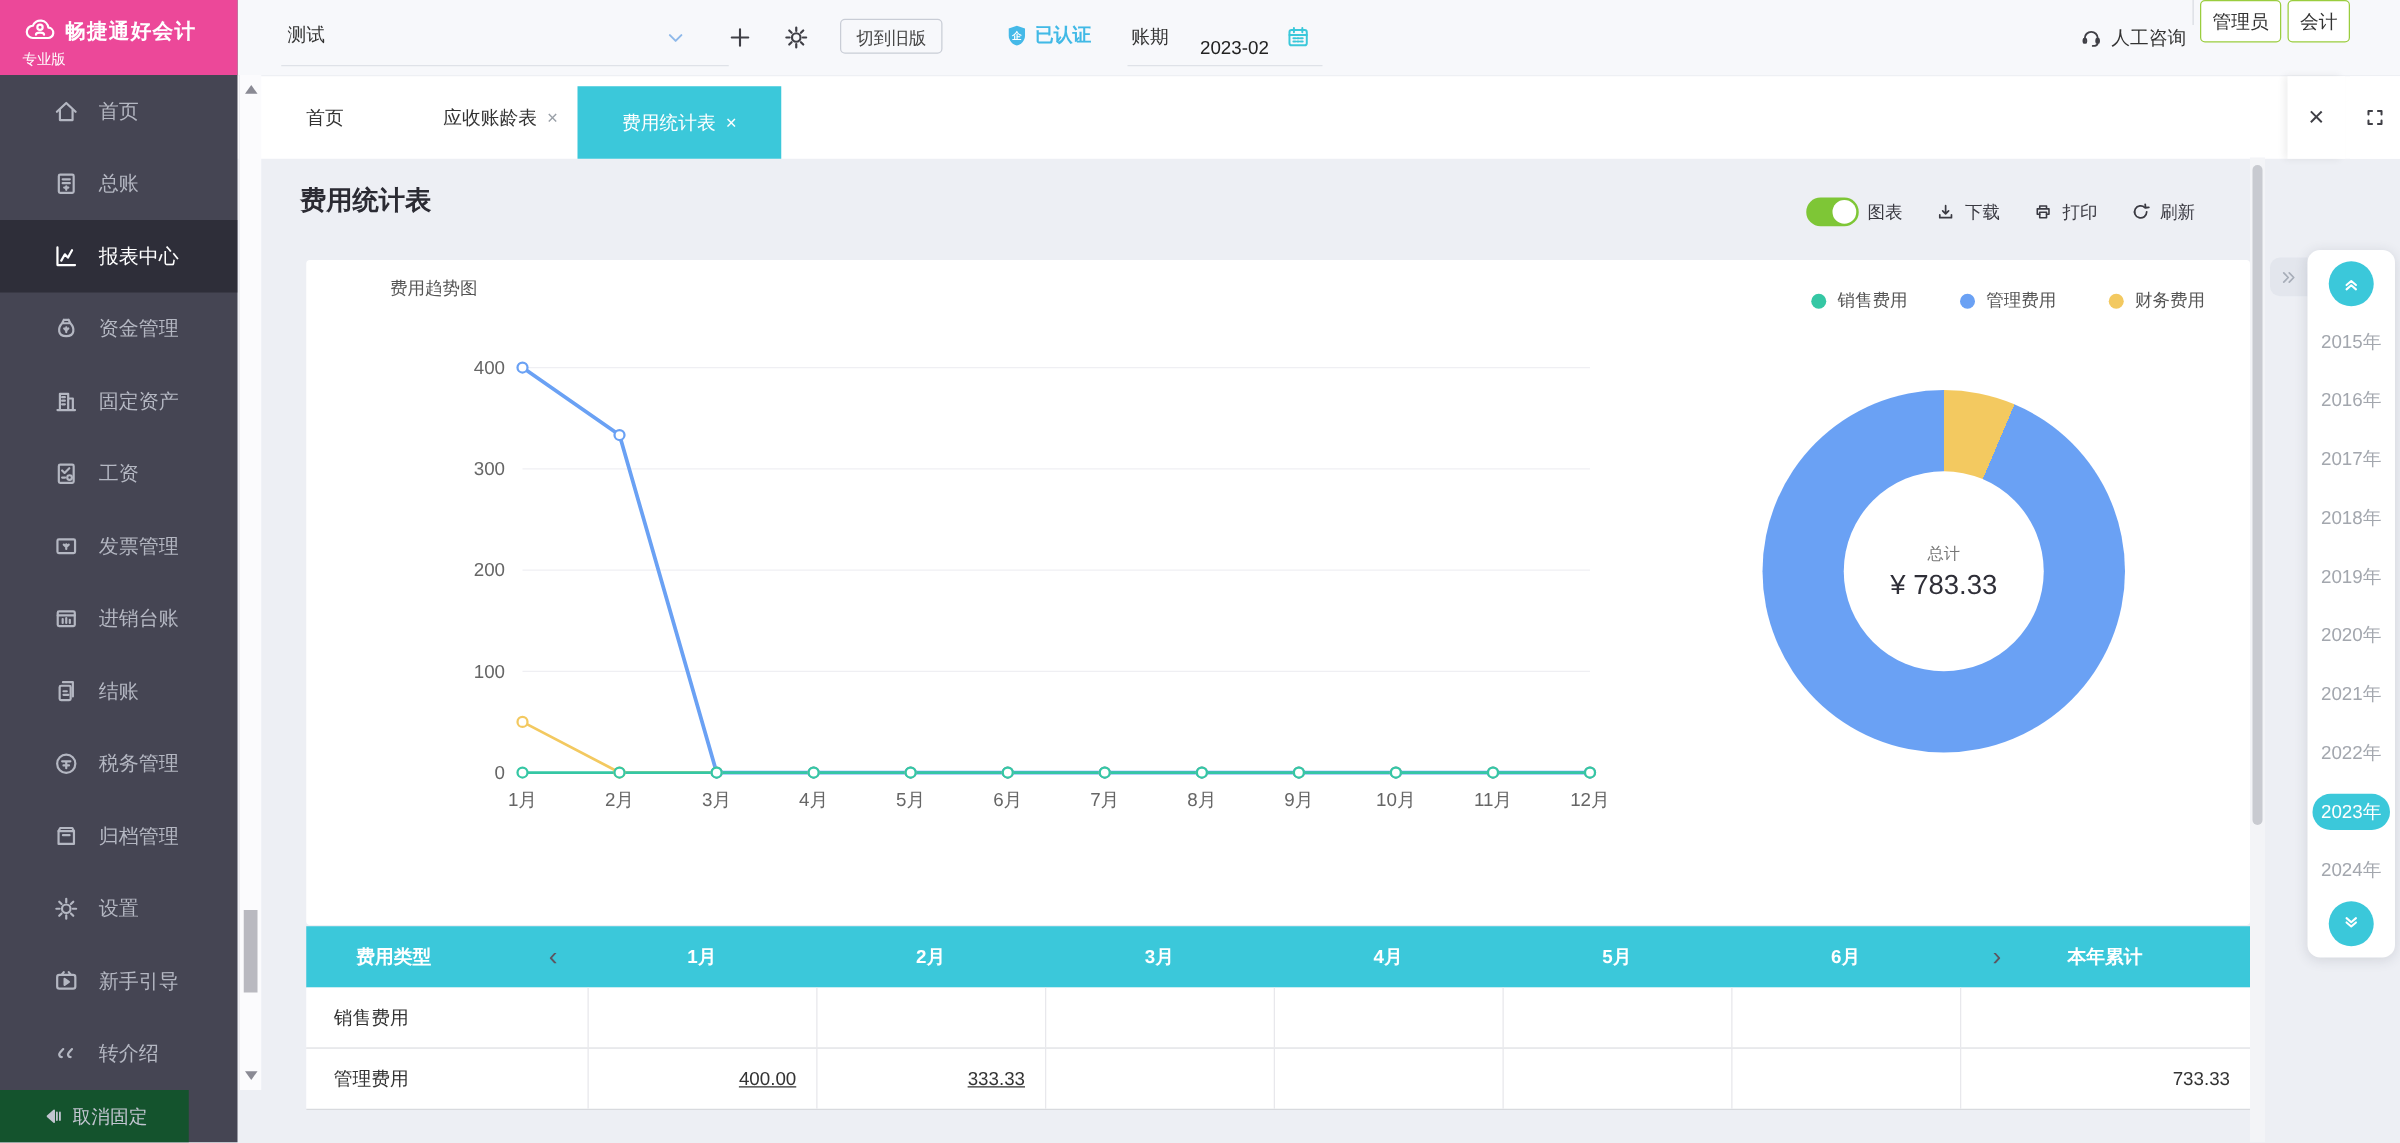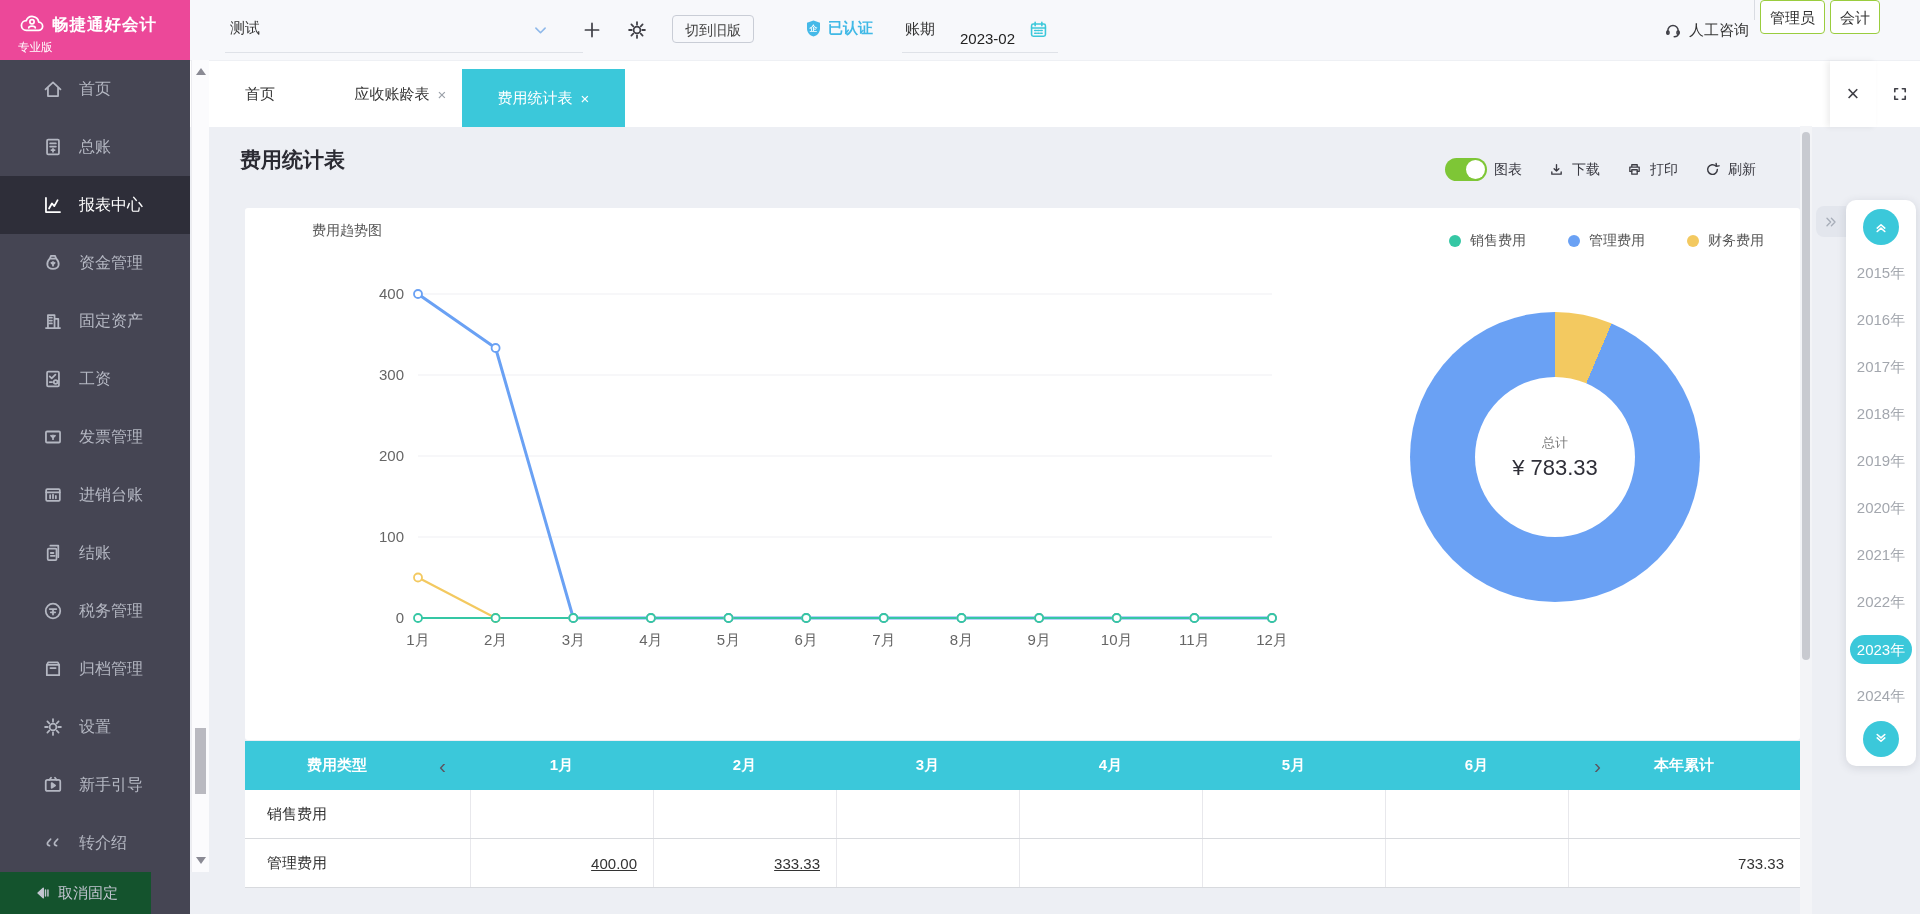--- a/index.html
+++ b/index.html
@@ -86,21 +86,21 @@
   #donut .hole{position:absolute;left:65px;top:65px;width:160px;height:160px;border-radius:50%;background:#fff;
     display:flex;flex-direction:column;align-items:center;justify-content:center;}
   #donut .t1{font-size:13px;color:#777;}
   #donut .t2{font-size:22px;color:#2f2f38;margin-top:3px;}
 
   
   #thead{position:absolute;left:245px;top:741px;width:1555px;height:49px;background:#3bc8da;color:#fff;
     display:grid;grid-template-columns:225px repeat(6,1fr) 232px;font-size:15px;font-weight:bold;}
   #thead .th{display:flex;align-items:center;justify-content:center;position:relative;}
   #thead .chev{font-size:21px;font-weight:normal;color:#5d5560;cursor:pointer;line-height:1;}
-  #thead .th-first{justify-content:flex-start;padding-left:62px;}
+  #thead .th-first{justify-content:flex-start;padding-left:40px;}
   #thead .th-first .chev{position:absolute;right:24px;}
   #thead .th-last .chev{position:absolute;left:26px;}
   #tbody{position:absolute;left:245px;top:790px;width:1555px;}
   .trow{display:grid;grid-template-columns:225px repeat(6,1fr) 232px;height:48px;background:#fff;border-bottom:1px solid #d8dade;}
   .trow .td{display:flex;align-items:center;justify-content:flex-end;padding-right:16px;font-size:15px;color:#333;border-left:1px solid #e8e8ec;}
   .trow .td.label{justify-content:flex-start;padding-left:22px;border-left:none;}
   .trow .td .lnk{text-decoration:underline;cursor:pointer;}
 
   
   #mainscroll{position:absolute;left:1800px;top:126px;width:12px;height:788px;background:#f3f4f7;}

